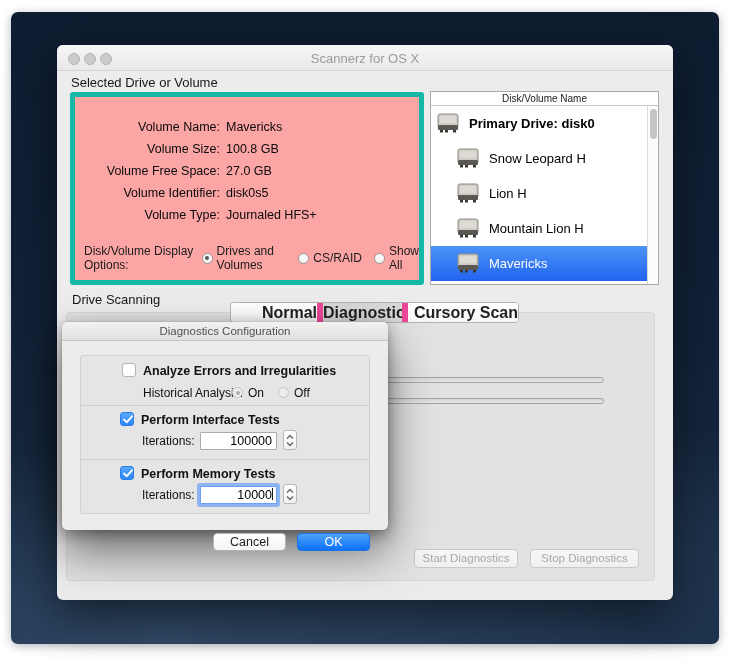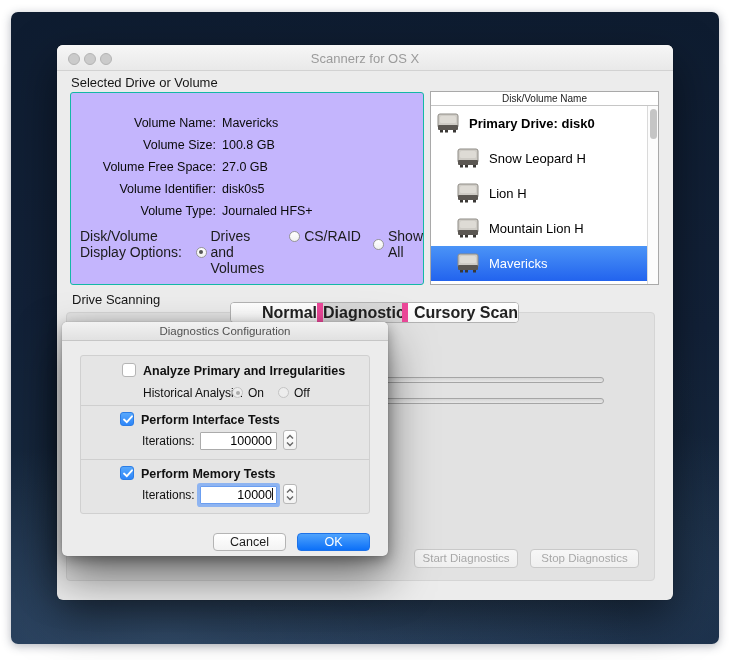--- a/index.html
+++ b/index.html
@@ -35,26 +35,26 @@
   }
   .traffic { position:absolute; left:11px; top:8px; display:flex; gap:4px; }
   .light { width:12px; height:12px; border-radius:50%; background:#cbcbcb; border:1px solid #b4b4b4; }
   .win-title { position:absolute; left:0; right:0; top:6px; text-align:center; font-size:13px; color:#9b9b9b; }
 
   .sec-title { position:absolute; font-size:13px; font-weight:normal; color:#161616; }
 
   
   .info-panel {
     position:absolute; left:13px; top:47px; width:354px; height:193px;
-    background:#c4b5fd; border:1px solid #14b8a6; border-radius:3px;
+    background:#fca5a5; border:5px solid #14b8a6; border-radius:3px;
   }
   .info-rows { position:absolute; top:19px; left:0; right:0; }
   .info-row { display:flex; height:22px; align-items:center; font-size:12.5px; color:#0a0a0a; }
   .info-label { width:145px; text-align:right; margin-right:6px; }
-  .display-options { position:absolute; left:9px; bottom:8px; display:flex; align-items:flex-start; font-size:14px; color:#1b1b1b; }
+  .display-options { position:absolute; left:9px; bottom:8px; display:flex; align-items:center; font-size:12px; color:#1b1b1b; }
   .display-options .opt-label { margin-right:8px; }
   .radio { width:11px; height:11px; border-radius:50%; border:1px solid #979797; background:linear-gradient(#ffffff,#f1f1f1); position:relative; display:inline-block; flex:0 0 auto; }
   .radio.sel::after { content:""; position:absolute; left:2.5px; top:2.5px; width:4px; height:4px; border-radius:50%; background:#565656; }
   .radio-group { display:flex; align-items:center; margin-right:12px; }
   .radio-group .radio { margin-right:4px; }
 
   
   .list-panel { position:absolute; left:373px; top:46px; width:229px; height:194px; background:#fff; border:1px solid #a9a9a9; }
   .list-header { height:14px; line-height:14px; text-align:center; font-size:10px; color:#222; border-bottom:1px solid #c6c6c6; background:#fff; }
   .scrollbar { position:absolute; top:14px; right:0; bottom:0; width:11px; background:#fcfcfc; border-left:1px solid #dadada; }
@@ -79,21 +79,21 @@
   .bottom-btn {
     position:absolute; top:504px; height:19px; border:1px solid #c9c9c9; border-radius:4px;
     background:linear-gradient(#f7f7f7,#efefef); color:#a8a8a8; font-size:11.5px;
     text-align:center; line-height:17px;
   }
   .start-btn { left:357px; width:104px; }
   .stop-btn { left:473px; width:109px; }
 
   
   .dialog {
-    position:absolute; left:62px; top:322px; width:326px; height:234px;
+    position:absolute; left:62px; top:322px; width:326px; height:208px;
     background:#ececec; border-radius:5px;
     box-shadow: 0 22px 45px rgba(0,0,0,0.5), 0 4px 14px rgba(0,0,0,0.35), 0 0 1px rgba(0,0,0,0.4);
   }
   .dlg-titlebar {
     position:absolute; top:0; left:0; right:0; height:19px; border-radius:5px 5px 0 0;
     background:linear-gradient(#f2f2f2,#e1e1e1); border-bottom:1px solid #c6c6c6;
     text-align:center; line-height:18px; font-size:11.5px; color:#515151;
   }
   .dlg-group { position:absolute; left:18px; top:33px; width:290px; height:159px; background:#e5e5e5; border:1px solid #d0d0d0; border-radius:3px; }
   .divider { position:absolute; left:0; right:0; height:1px; background:#cfcfcf; }
@@ -262,21 +262,21 @@
       <div class="bottom-btn stop-btn">Stop Diagnostics</div>
       <div class="bottom-btn start-btn">Start Diagnostics</div>
     </div>
 
     <div class="dialog" style="left:51px; top:310px;">
       <div class="dlg-titlebar">Diagnostics Configuration</div>
 
       <div class="dlg-group">
 
         <span class="checkbox" style="left:41px; top:7px;"></span>
-        <span class="cb-label" style="left:62px; top:8px;">Analyze Primary and Irregularities</span>
+        <span class="cb-label" style="left:62px; top:8px;">Analyze Errors and Irregularities</span>
 
         <span class="sub-label dim" style="left:62px; top:30px;">Historical Analysis:</span>
         <span class="radio disabled sel" style="position:absolute; left:151px; top:31px;"></span>
         <span class="sub-label dim" style="left:167px; top:30px;">On</span>
         <span class="radio disabled" style="position:absolute; left:197px; top:31px;"></span>
         <span class="sub-label dim" style="left:213px; top:30px;">Off</span>
 
         <div class="divider d1"></div>
 
         <span class="checkbox checked" style="left:39px; top:56px;">

